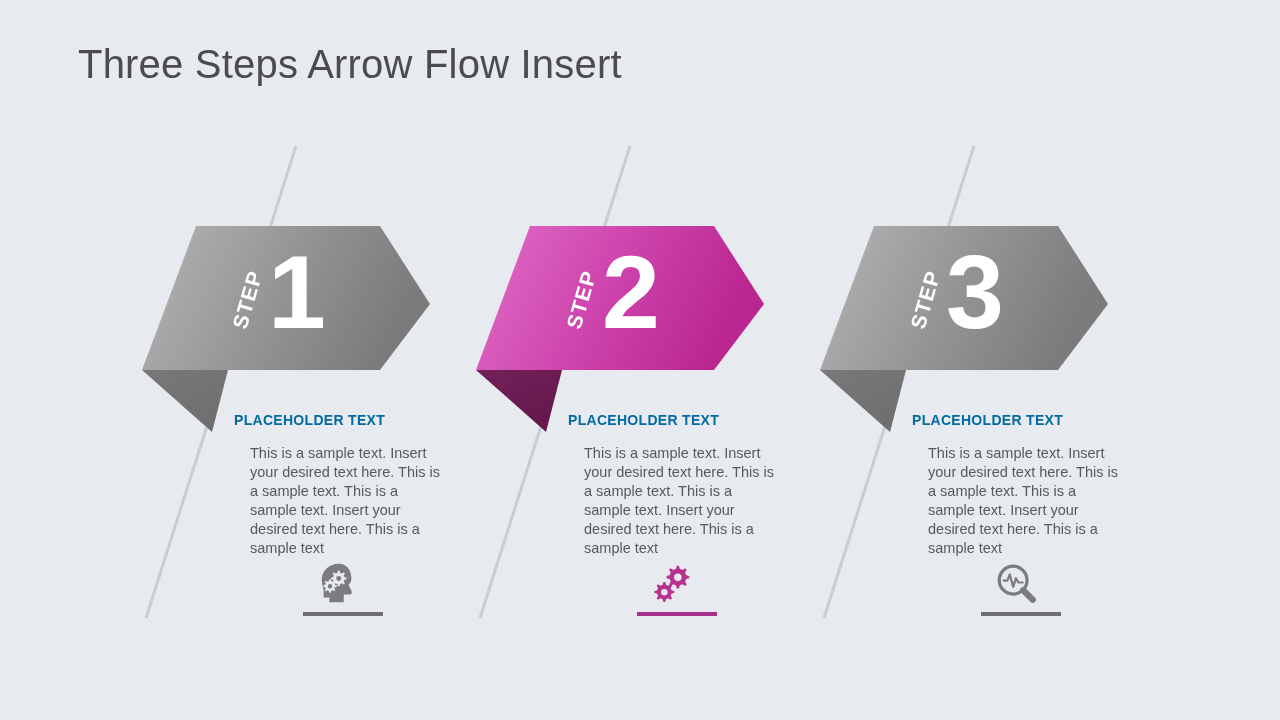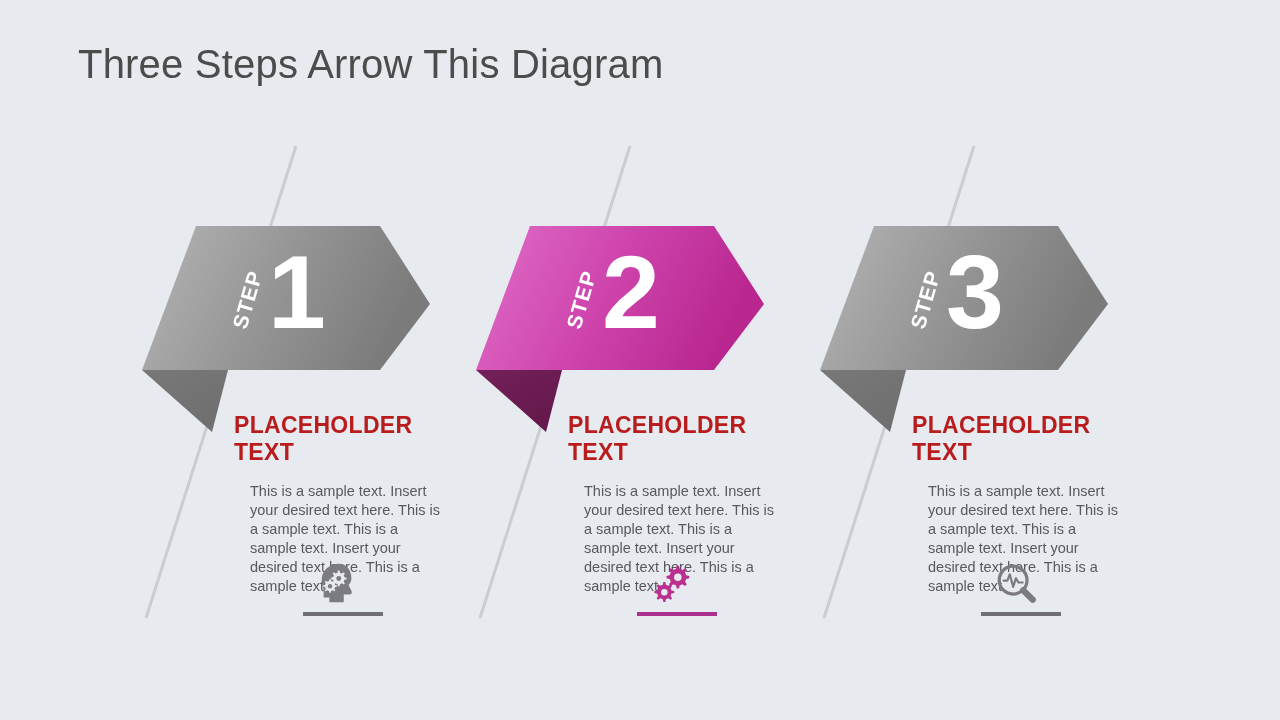--- a/index.html
+++ b/index.html
@@ -95,24 +95,24 @@
   }
 
   
   .text-block {
     position: absolute;
     left: 106px;
     top: 272px;
     width: 222px;
   }
   .text-heading {
-    font-size: 23px;
+    font-size: 14px;
     font-weight: 700;
     letter-spacing: 0.3px;
-    color: #b91c1c;
+    color: #0369a1;
     margin: 0 0 9px 0;
     font-family: "Liberation Sans", sans-serif;
   }
   .text-body {
     font-size: 14.5px;
     line-height: 19px;
     color: #58585f;
     margin: 16px;
     font-family: "Liberation Sans", sans-serif;
   }
@@ -139,21 +139,21 @@
     border-radius: 0px;
   }
   .rule-gray { background: #6e6e74; }
   .rule-pink { background: #a9308d; }
 </style>
 </head>
 <body>
 
 <div id="slide">
 
-  <div class="slide-title">Three Steps Arrow This Diagram</div>
+  <div class="slide-title">Three Steps Arrow Flow Insert</div>
 
   <div class="step step-1">
 
     <svg class="diag-line" viewBox="0 0 350 500">
       <line x1="168" y1="6" x2="18" y2="478" stroke="#c9ccd2" stroke-width="3"></line>
     </svg>
 
     <div class="banner-wrap">
       <svg class="banner-svg" width="290" height="225" viewBox="0 0 290 225">
         <defs>

